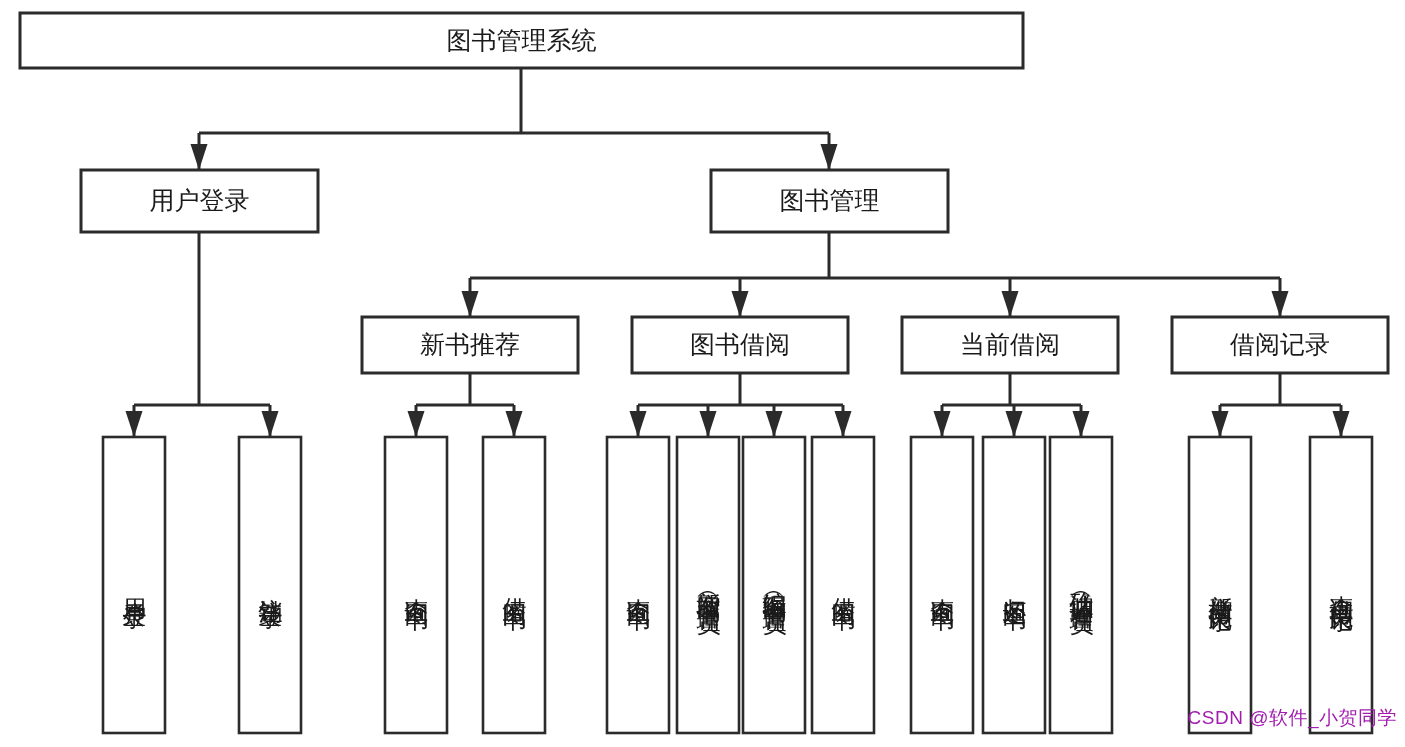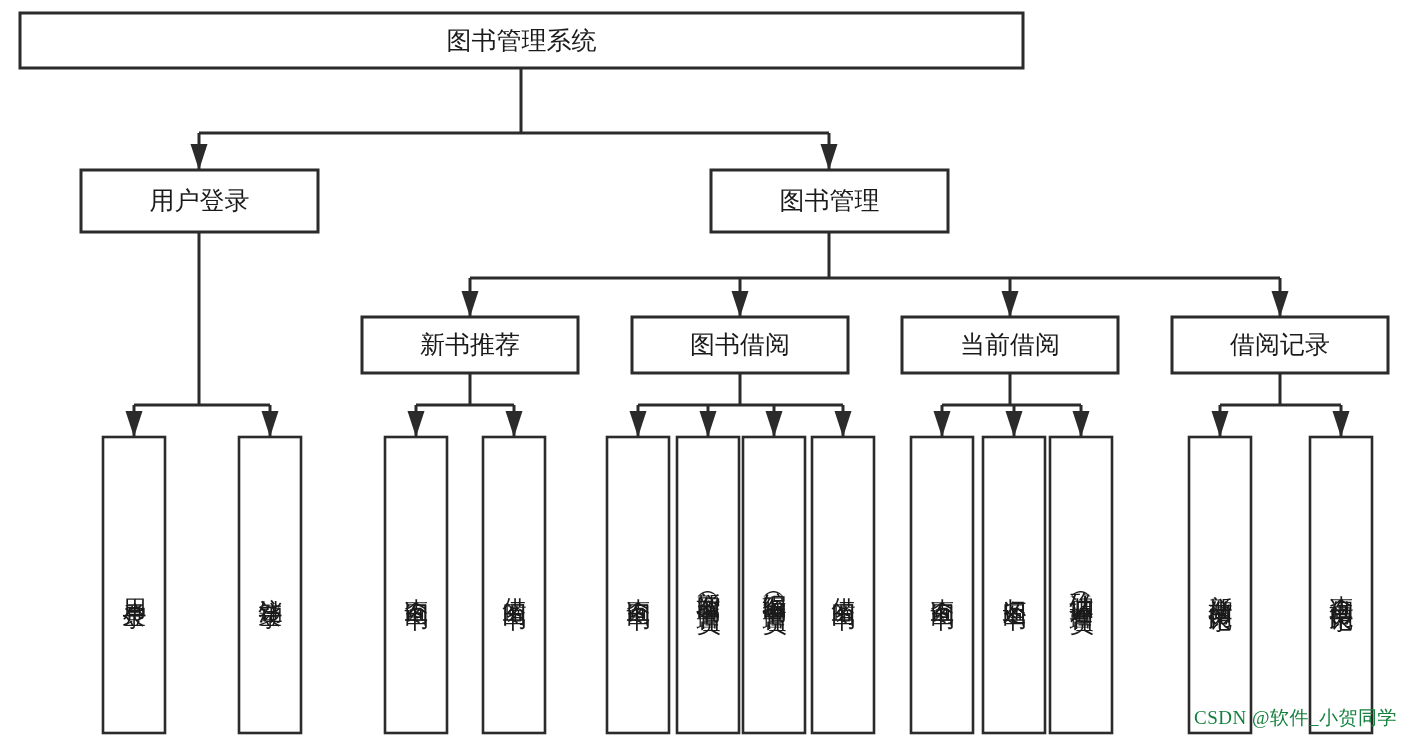--- a/index.html
+++ b/index.html
@@ -68,23 +68,23 @@
     line-height: 1.12;
     letter-spacing: 3px;
     color: #1a1a1a;
     white-space: nowrap;
     text-align: center;
   }
   .watermark {
     position: absolute;
     right: 8px;
     bottom: 6px;
-    font-family: Liberation Serif, serif;
+    font-family: Liberation Sans, sans-serif;
     font-size: 19px;
-    color: #15803d;
+    color: #a21caf;
     letter-spacing: 0.5px;
     white-space: nowrap;
     user-select: none;
   }
 </style>
 </head>
 <body>
 
 <div id="diagram-root">
 

